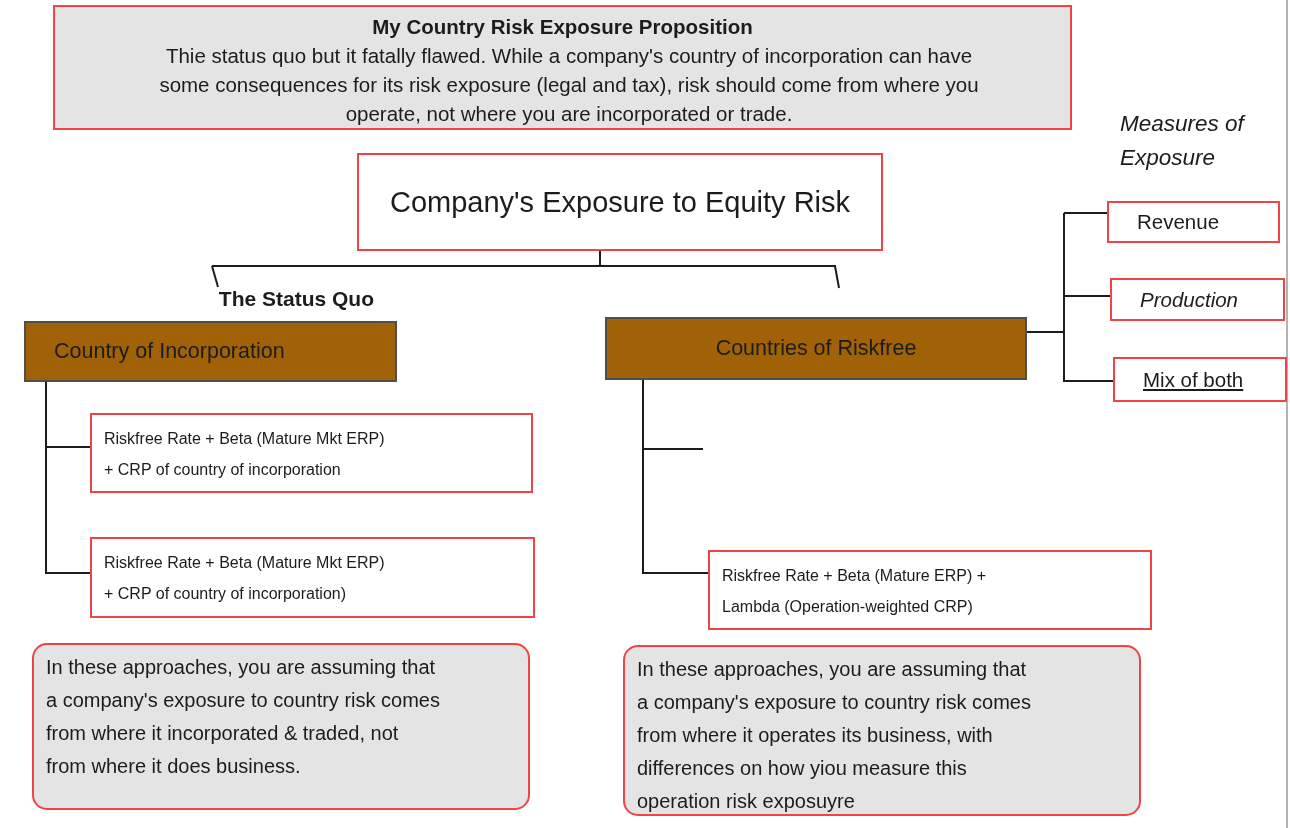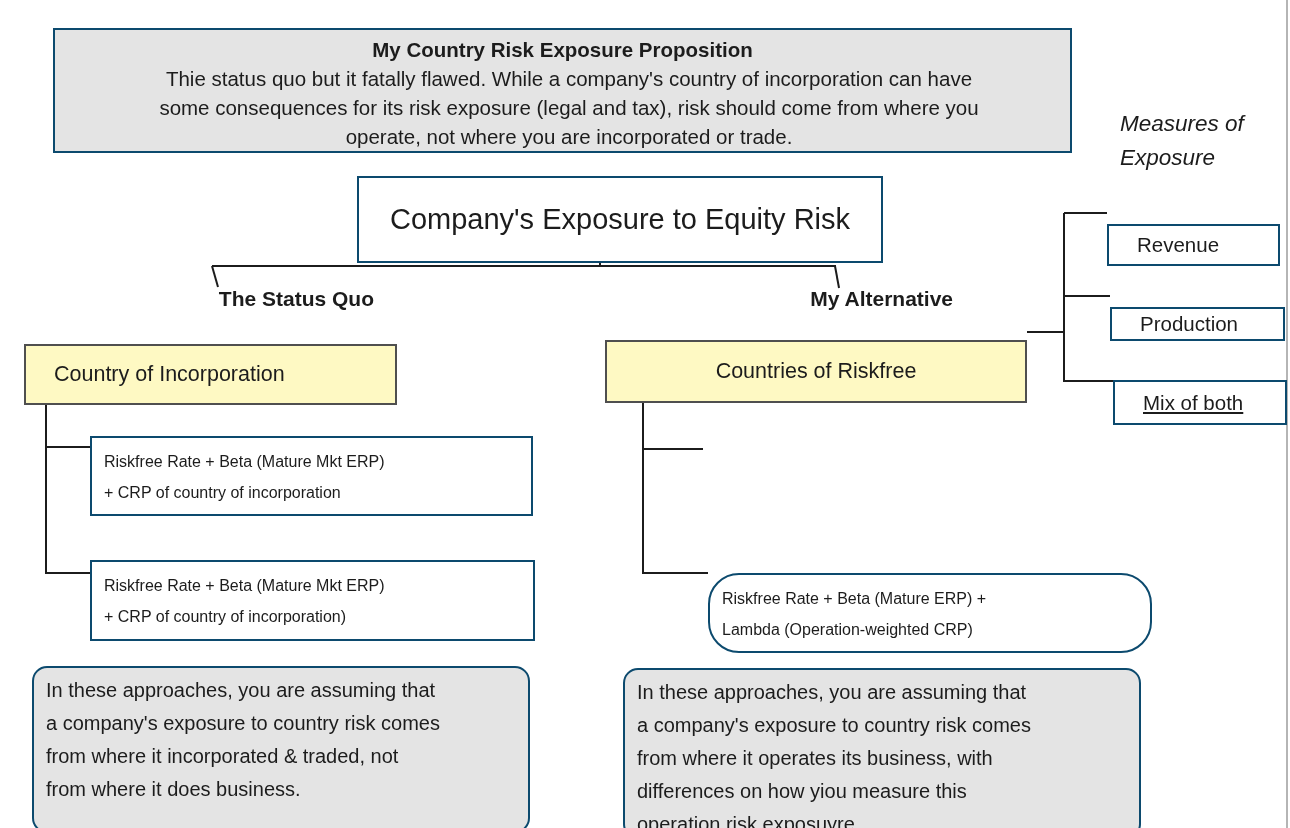--- a/index.html
+++ b/index.html
@@ -1,57 +1,57 @@
 <!DOCTYPE html>
 <html><head>
 <meta charset="utf-8">
 <style>
   html,body{margin:0;padding:0;background:#ffffff;}
   .canvas{
     position:relative;width:1290px;height:828px;background:#ffffff;
     font-family:"Liberation Sans",sans-serif;color:#1c1c1c;overflow:hidden;
   }
   .abs{position:absolute;box-sizing:border-box;}
-  .box{border:2px solid #0c4a6e;background:#ffffff;margin-top:23px;}
+  .box{border:2px solid #ef4444;background:#ffffff;}
   .fill-light{background:#e4e4e4;}
-  .fill-mid{background:#fef9c3;border-color:#4f4f4f;}
+  .fill-mid{background:#a16207;border-color:#4f4f4f;}
   .pre{white-space:pre-line;}
   .center{text-align:center;}
   svg.lines{position:absolute;left:0;top:0;}
   svg.lines path{stroke:#1c1c1c;stroke-width:2;fill:none;}
   svg.lines path.edge{stroke:#b5b5b5;}
 
   .header-box{left:53px;top:5px;width:1019px;height:125px;padding-top:5px;}
   .header-title{font-weight:bold;font-size:20.5px;line-height:29px;}
   .header-body{font-size:20.5px;line-height:29px;padding-left:13px;}
 
-  .root-box{left:357px;top:153px;width:526px;height:87px;display:flex;align-items:center;justify-content:center;font-size:29px;}
+  .root-box{left:357px;top:153px;width:526px;height:98px;display:flex;align-items:center;justify-content:center;font-size:29px;}
 
   .branch-label{font-weight:bold;font-size:21px;top:287px;width:260px;text-align:right;}
   .branch-label.l{left:114px;}
   .branch-label.r{left:693px;}
 
   .node-box{height:61px;display:flex;align-items:center;font-size:21.5px;}
   .node-l{left:24px;top:321px;width:373px;padding-left:28px;}
   .node-r{left:605px;top:317px;width:422px;height:63px;justify-content:center;}
 
   .formula{font-size:16px;line-height:31px;padding:8px 12px;}
   .formula-l1{left:90px;top:413px;width:443px;height:80px;}
   .formula-l2{left:90px;top:537px;width:445px;height:81px;}
   .formula-r1{left:703px;top:417px;width:445px;height:81px;}
-  .formula-r2{left:708px;top:550px;width:444px;height:80px;border-radius:31px;}
+  .formula-r2{left:708px;top:550px;width:444px;height:80px;}
 
   .note{font-size:20px;line-height:33px;padding:6px 12px;border-radius:15px;}
   .note-l{left:32px;top:643px;width:498px;height:167px;}
   .note-r{left:623px;top:645px;width:518px;height:171px;}
 
   .measures-label{left:1120px;top:107px;width:165px;font-style:italic;font-size:22.5px;line-height:34px;}
   .measure-box{display:flex;align-items:center;padding-left:28px;font-size:20.5px;}
   .measure-0{left:1107px;top:201px;width:173px;height:42px;}
-  .measure-1{left:1110px;top:284px;width:175px;height:34px;}
+  .measure-1{left:1110px;top:278px;width:175px;height:43px;font-style:italic;}
   .measure-2{left:1113px;top:357px;width:174px;height:45px;text-decoration:underline;}
 </style>
 </head>
 <body>
 
 <div class="canvas">
 
   <svg class="lines" width="1290" height="828" viewBox="0 0 1290 828">
 
     <path d="M600,240 V266"></path>
@@ -81,21 +81,20 @@
     <div class="header-body pre">Thie status quo but it fatally flawed. While a company's country of incorporation can have
 some consequences for its risk exposure (legal and tax), risk should come from where you
 operate, not where you are incorporated or trade.</div>
   </div>
 
   <div class="abs box root-box">
     <span>Company's Exposure to Equity Risk</span>
   </div>
 
   <div class="abs branch-label l">The Status Quo</div>
-  <div class="abs branch-label r">My Alternative</div>
 
   <div class="abs box fill-mid node-box node-l">
     <span>Country of Incorporation</span>
   </div>
   <div class="abs box fill-mid node-box node-r">
     <span>Countries of Riskfree</span>
   </div>
 
   <div class="abs box formula formula-l1 pre">Riskfree Rate + Beta (Mature Mkt ERP)
 + CRP of country of incorporation</div>

